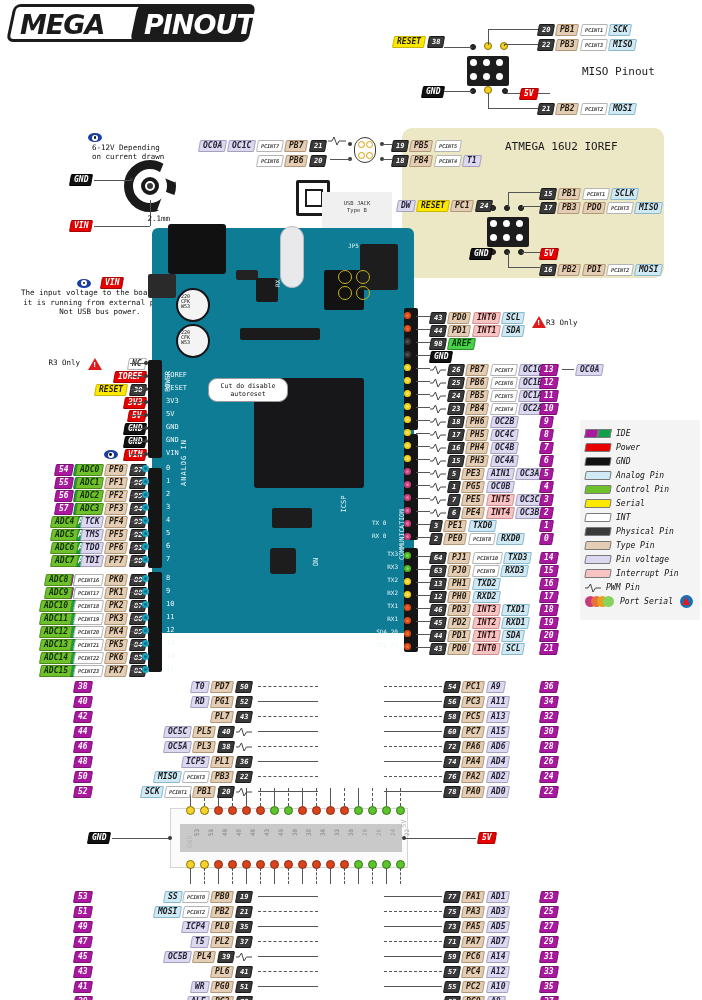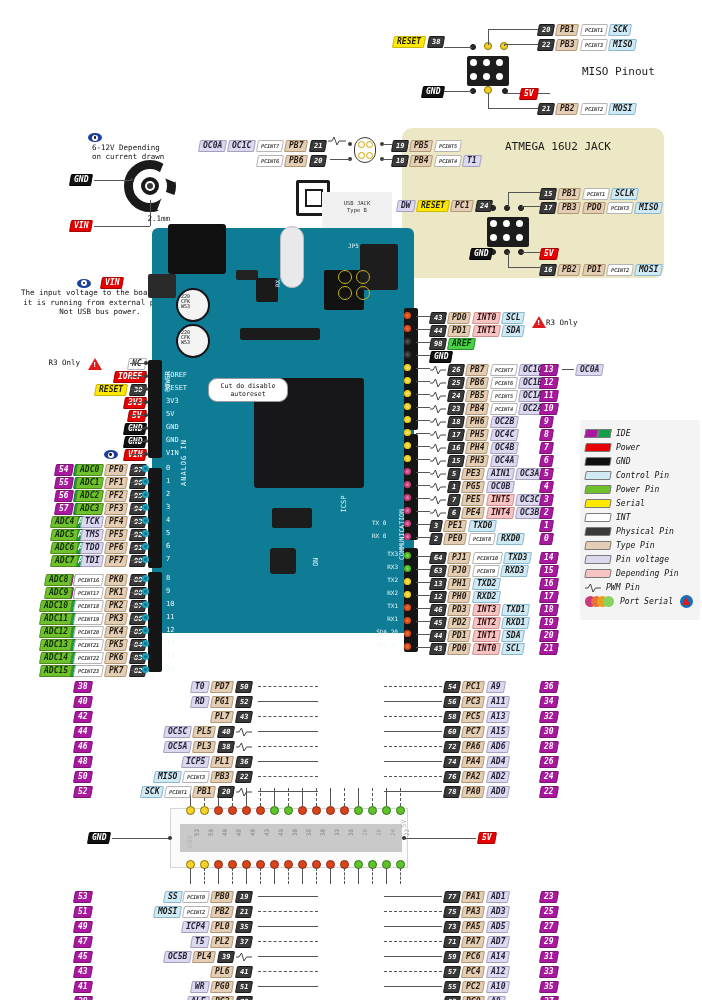--- a/index.html
+++ b/index.html
@@ -155,20 +155,26 @@
   .wirev { position:absolute; border-left:1px solid #555; }
   .wirev.d{ border-left:1px dashed #555; }
 
   .pwm-sq { width:16px; height:9px; flex:none; }
 </style>
 </head>
 <body>
 
 <div id="stage">
 
+  <div id="logo">
+    <div class="logo-box" id="logo-mega"></div>
+    <div class="logo-box" id="logo-pin"></div>
+    <div class="logo-txt" id="logo-mega-t">MEGA</div>
+    <div class="logo-txt" id="logo-pin-t">PINOUT</div>
+  </div>
 
   <div id="ticsp">MISO Pinout</div>
   <div class="icsp" style="left:467px;top:56px;width:42px;height:30px;">
     <i></i>
       <i></i>
       <i></i>
       <i></i>
       <i></i>
       <i></i>
   </div>
@@ -212,21 +218,21 @@
       <span class="tag t-power"><span>5V</span></span>
     </div>
   <div class="row" id="icsp-rb-1" style="left:538px;top:103px;">
       <span class="tag t-phys"><span>21</span></span>
       <span class="tag t-port"><span>PB2</span></span>
       <span class="tag t-pcint"><span>PCINT2</span></span>
       <span class="tag t-serial"><span>MOSI</span></span>
     </div>
 
   <div id="panel16u2"></div>
-  <div id="t16u2">ATMEGA 16U2 JACK</div>
+  <div id="t16u2">ATMEGA 16U2 IOREF</div>
 
   <div class="row r" id="u2r-0" style="left:198px;top:140px;width:128px;">
       <span class="tag t-fn"><span>OC0A</span></span>
       <span class="tag t-fn"><span>OC1C</span></span>
       <span class="tag t-pcint"><span>PCINT7</span></span>
       <span class="tag t-port"><span>PB7</span></span>
       <span class="tag t-phys"><span>21</span></span>
     </div>
   <div class="row r" id="u2r-1" style="left:198px;top:155px;width:128px;">
       <span class="tag t-pcint"><span>PCINT6</span></span>
@@ -533,25 +539,25 @@
       <div class="lg">
         <div class="sw" style="background: rgb(230, 0, 0);"></div>
         <span>Power</span>
       </div>
       <div class="lg">
         <div class="sw" style="background: rgb(17, 17, 17);"></div>
         <span>GND</span>
       </div>
       <div class="lg">
         <div class="sw" style="background: rgb(207, 233, 245);"></div>
-        <span>Control Pin</span>
+        <span>Analog Pin</span>
       </div>
       <div class="lg">
         <div class="sw" style="background: rgb(111, 193, 43);"></div>
-        <span>Power Pin</span>
+        <span>Control Pin</span>
       </div>
       <div class="lg">
         <div class="sw" style="background: rgb(255, 232, 0);"></div>
         <span>Serial</span>
       </div>
       <div class="lg">
         <div class="sw" style="background: rgb(255, 255, 255);"></div>
         <span>INT</span>
       </div>
       <div class="lg">
@@ -561,21 +567,21 @@
       <div class="lg">
         <div class="sw" style="background: rgb(227, 205, 180);"></div>
         <span>Type Pin</span>
       </div>
       <div class="lg">
         <div class="sw" style="background: rgb(220, 216, 239);"></div>
         <span>Pin voltage</span>
       </div>
       <div class="lg">
         <div class="sw" style="background: rgb(247, 195, 195);"></div>
-        <span>Depending Pin</span>
+        <span>Interrupt Pin</span>
       </div>
       <div class="lg">
         <svg width="17" height="10" class="pwm-sq">
           <path d="M0 5 L3 5 L5.5 1 L8 9 L10.5 5 L17 5" stroke="#444" fill="none" stroke-width="1"></path>
         </svg>
         <span>PWM Pin</span>
       </div>
       <div class="lg">
         <div class="ports">
           <i style="background: rgb(198, 60, 122); left: 0px;"></i>

